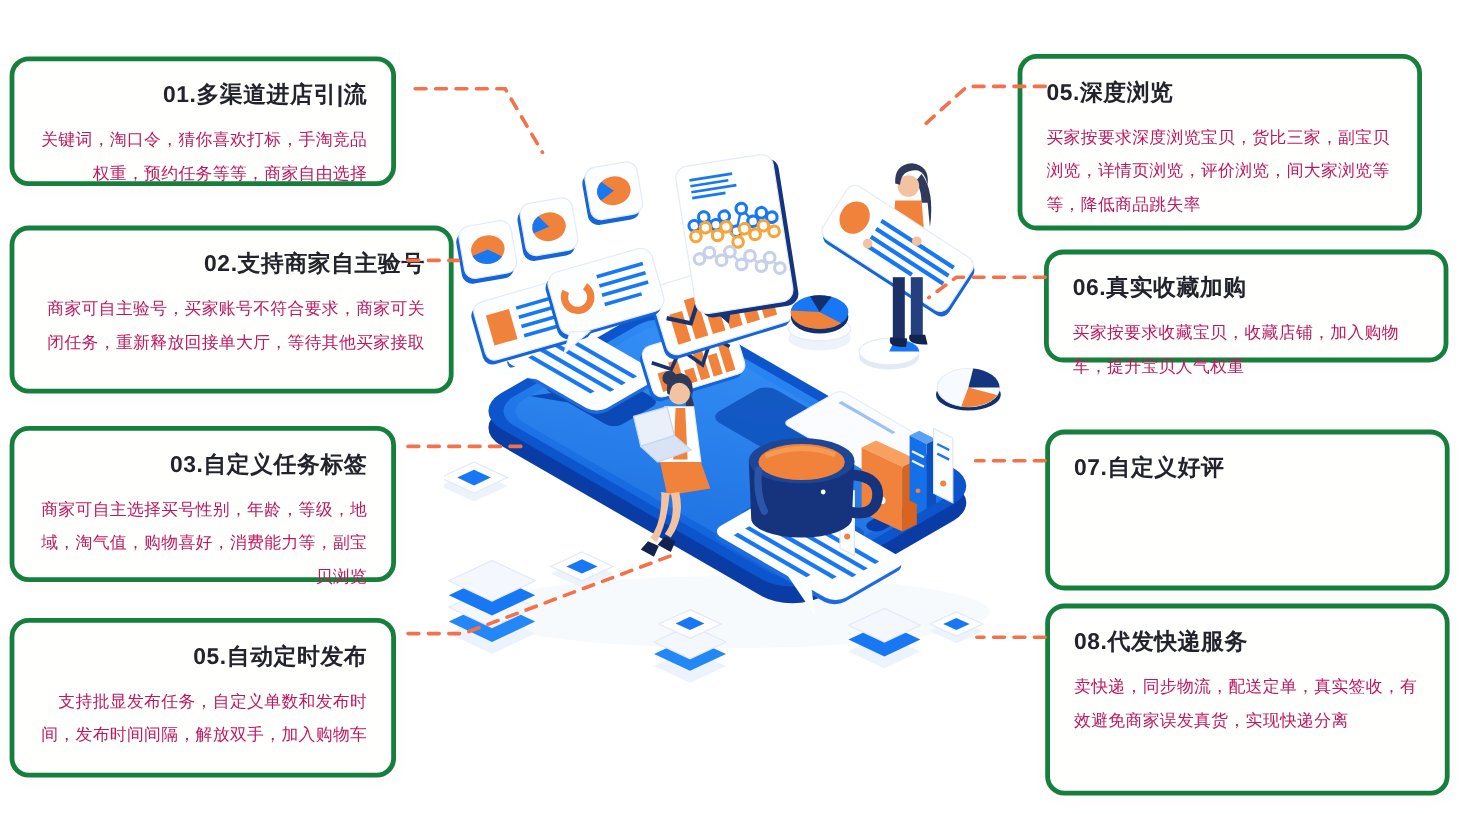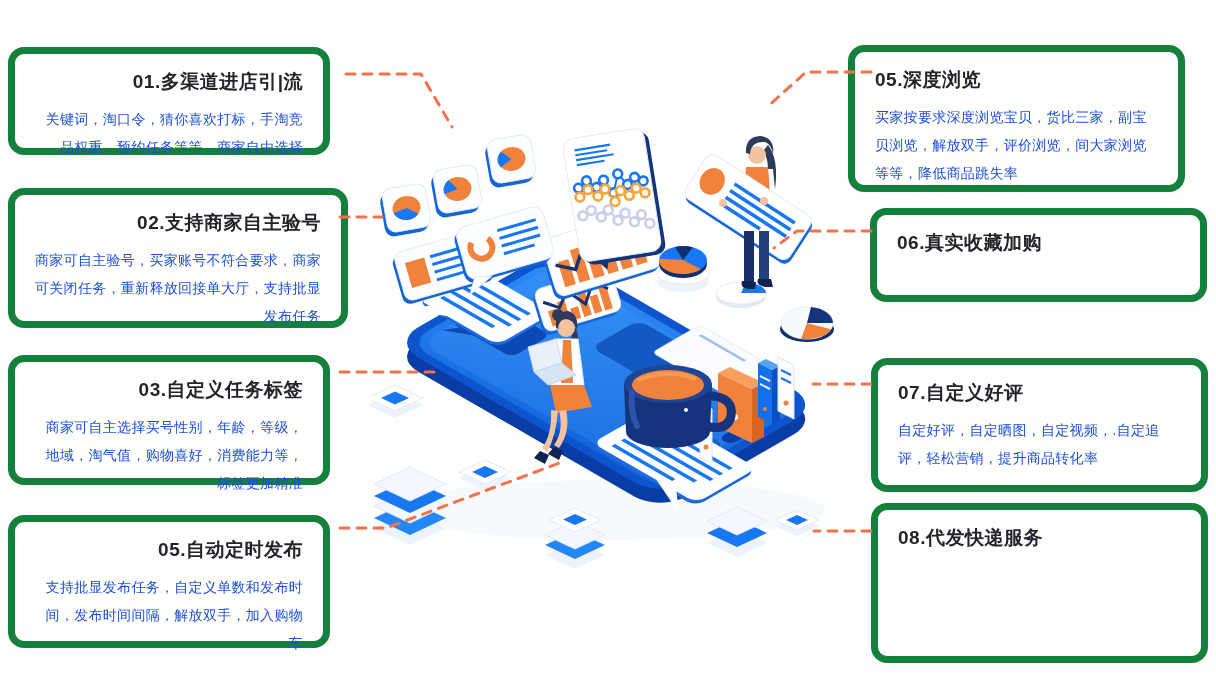--- a/index.html
+++ b/index.html
@@ -2,65 +2,66 @@
 <html><head>
 <meta charset="utf-8">
 <style>
   html,body{margin:0;padding:0}
   body{
     width:1216px;height:678px;position:relative;overflow:hidden;
     background:#ffffff;
     font-family:"Liberation Sans","DejaVu Sans",sans-serif;
   }
   .card{
-    position:absolute;background:#fffffe;border:7px solid #15803d;
+    position:absolute;background:#fffffe;border:4px solid #15803d;
     border-radius:16px;box-sizing:border-box;padding:13px 20px 10px;
     box-shadow:0 2px 10px rgba(255,190,160,0.08);
   }
   .card h3{margin:2px 0 10px;font-size:19px;font-weight:700;color:#23242b;letter-spacing:.5px}
-  .card p{margin:0;font-size:14px;line-height:28px;color:#1d4ed8;letter-spacing:.3px}
+  .card p{margin:0;font-size:14px;line-height:28px;color:#be185d;letter-spacing:.3px}
   .card.side-left{text-align:right}
   .card.side-right{text-align:left}
   #connectors,#illustration{position:absolute;pointer-events:none}
   #connectors{left:0;top:0}
   #illustration{left:370px;top:95px}
 </style>
 </head>
 <body>
 
 <section class="card side-left" style="left:8px;top:47px;width:322px;height:108px">
   <h3>01.多渠道进店引|流</h3>
   <p>关键词，淘口令，猜你喜欢打标，手淘竞品权重，预约任务等等，商家自由选择</p>
 </section>
-<section class="card side-left" style="left:8px;top:188px;width:340px;height:140px">
+<section class="card side-left" style="left:8px;top:188px;width:370px;height:140px">
   <h3>02.支持商家自主验号</h3>
-  <p>商家可自主验号，买家账号不符合要求，商家可关闭任务，重新释放回接单大厅，支持批显发布任务</p>
+  <p>商家可自主验号，买家账号不符合要求，商家可关闭任务，重新释放回接单大厅，等待其他买家接取</p>
 </section>
 <section class="card side-left" style="left:8px;top:355px;width:322px;height:130px">
   <h3>03.自定义任务标签</h3>
-  <p>商家可自主选择买号性别，年龄，等级，地域，淘气值，购物喜好，消费能力等，标签更加精准</p>
+  <p>商家可自主选择买号性别，年龄，等级，地域，淘气值，购物喜好，消费能力等，副宝贝浏览</p>
 </section>
 <section class="card side-left" style="left:8px;top:515px;width:322px;height:133px">
   <h3>05.自动定时发布</h3>
   <p>支持批显发布任务，自定义单数和发布时间，发布时间间隔，解放双手，加入购物车</p>
 </section>
 
 <section class="card side-right" style="left:848px;top:45px;width:337px;height:147px">
   <h3>05.深度浏览</h3>
-  <p>买家按要求深度浏览宝贝，货比三家，副宝贝浏览，解放双手，评价浏览，间大家浏览等等，降低商品跳失率</p>
+  <p>买家按要求深度浏览宝贝，货比三家，副宝贝浏览，详情页浏览，评价浏览，间大家浏览等等，降低商品跳失率</p>
 </section>
 <section class="card side-right" style="left:870px;top:208px;width:337px;height:94px">
   <h3>06.真实收藏加购</h3>
+  <p>买家按要求收藏宝贝，收藏店铺，加入购物车，提升宝贝人气权重</p>
 </section>
 <section class="card side-right" style="left:871px;top:358px;width:337px;height:134px">
   <h3>07.自定义好评</h3>
-  <p>自定好评，自定晒图，自定视频，.自定追评，轻松营销，提升商品转化率</p>
 </section>
 <section class="card side-right" style="left:871px;top:503px;width:337px;height:160px">
   <h3>08.代发快递服务</h3>
+  <p>卖快递，同步物流，配送定单，真实签收，有效避免商家误发真货，实现快递分离</p>
 </section>
 
 <svg id="illustration" width="490" height="490" viewBox="0 0 490 490">
   <defs>
     <linearGradient id="gPhone" x1="0" y1="0" x2="1" y2="1">
       <stop offset="0" stop-color="#1F7BF0"></stop>
         <stop offset="1" stop-color="#0A4FC6"></stop>
     </linearGradient>
     <linearGradient id="gScreen" x1="0" y1="0" x2="1" y2="1">
       <stop offset="0" stop-color="#2F8CF6"></stop>

